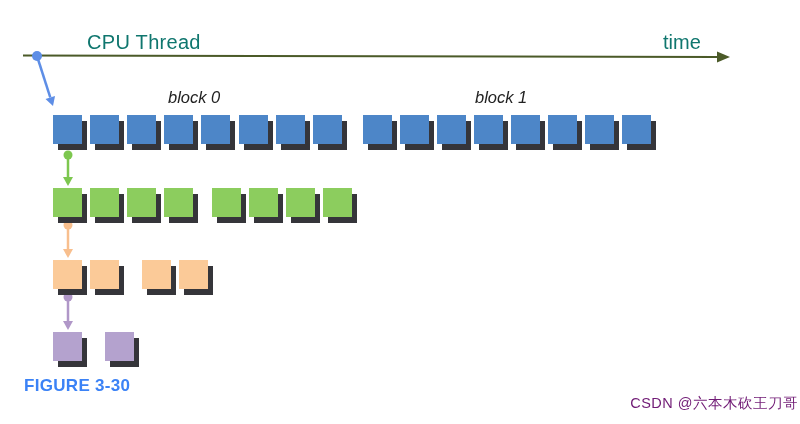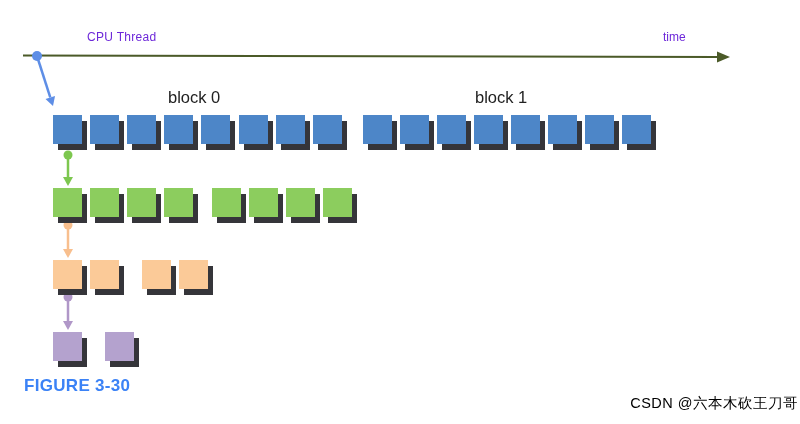--- a/index.html
+++ b/index.html
@@ -1,32 +1,32 @@
 <!DOCTYPE html>
 <html><head>
 <meta charset="utf-8">
 <style>
   html,body{margin:0;padding:0;background:#ffffff;}
   .stage{
     position:relative;width:800px;height:424px;background:#ffffff;overflow:hidden;
     font-family:"Liberation Sans", sans-serif;
   }
   .stage svg{position:absolute;left:0;top:0;pointer-events:none;}
-  .lbl{position:absolute;color:#6d28d9;font-size:12px;line-height:1.1;white-space:nowrap;}
+  .lbl{position:absolute;color:#0f766e;font-size:20px;line-height:1.1;white-space:nowrap;}
   .lbl.cpu{left:87px;top:31px;letter-spacing:.3px;}
   .lbl.time{left:663px;top:31px;text-align:right;}
-  .lbl.blk{font-size:16.5px;color:#222;}
+  .lbl.blk{font-style:italic;font-size:16.5px;color:#222;}
   .lbl.b0{left:168px;top:88px;}
   .lbl.b1{left:475px;top:88px;}
   .caption{
     position:absolute;left:24px;top:376px;font-size:17px;font-weight:bold;
     color:#3b82f6;letter-spacing:.3px;
   }
   .watermark{
-    position:absolute;right:2px;top:394px;font-size:14.5px;color:#000000;
+    position:absolute;right:2px;top:394px;font-size:14.5px;color:#701a75;
     text-shadow:1px 1px 0 #ffffff;letter-spacing:.5px;
   }
   .block{position:absolute;}
 </style>
 </head>
 <body>
 
 <div class="stage">
   <svg width="800" height="424" viewBox="0 0 800 424" id="vec">
       <g>

